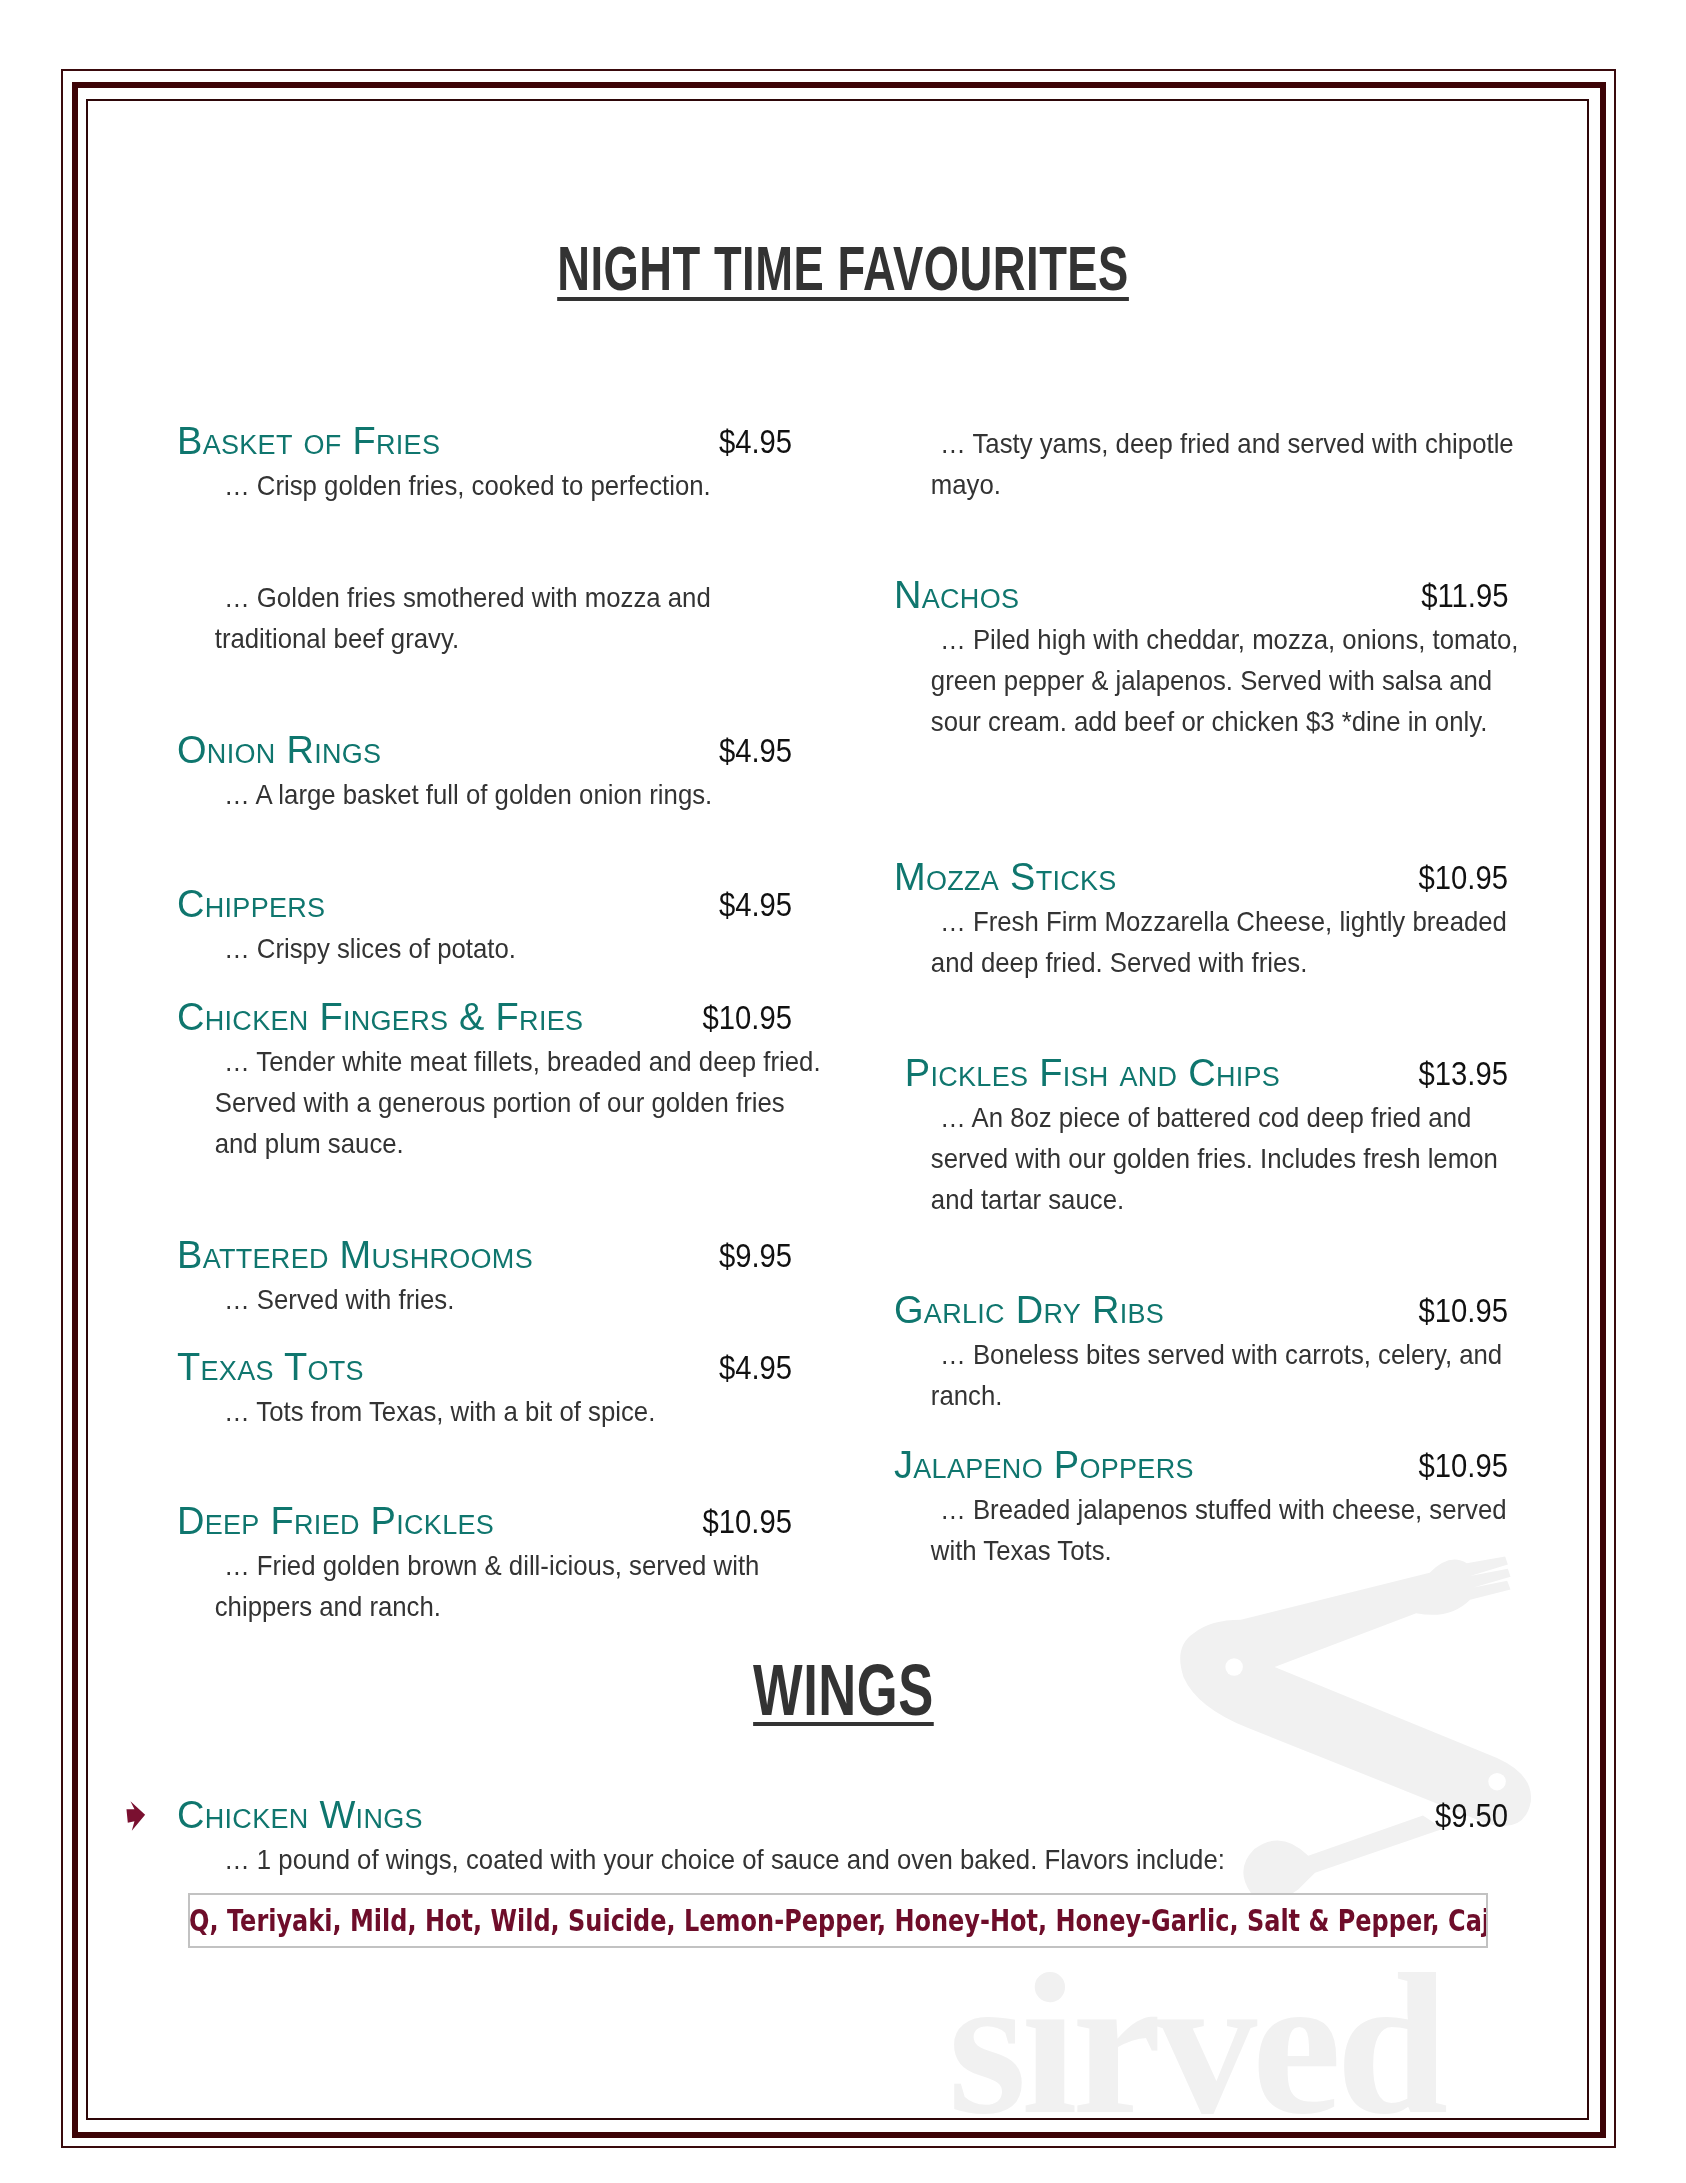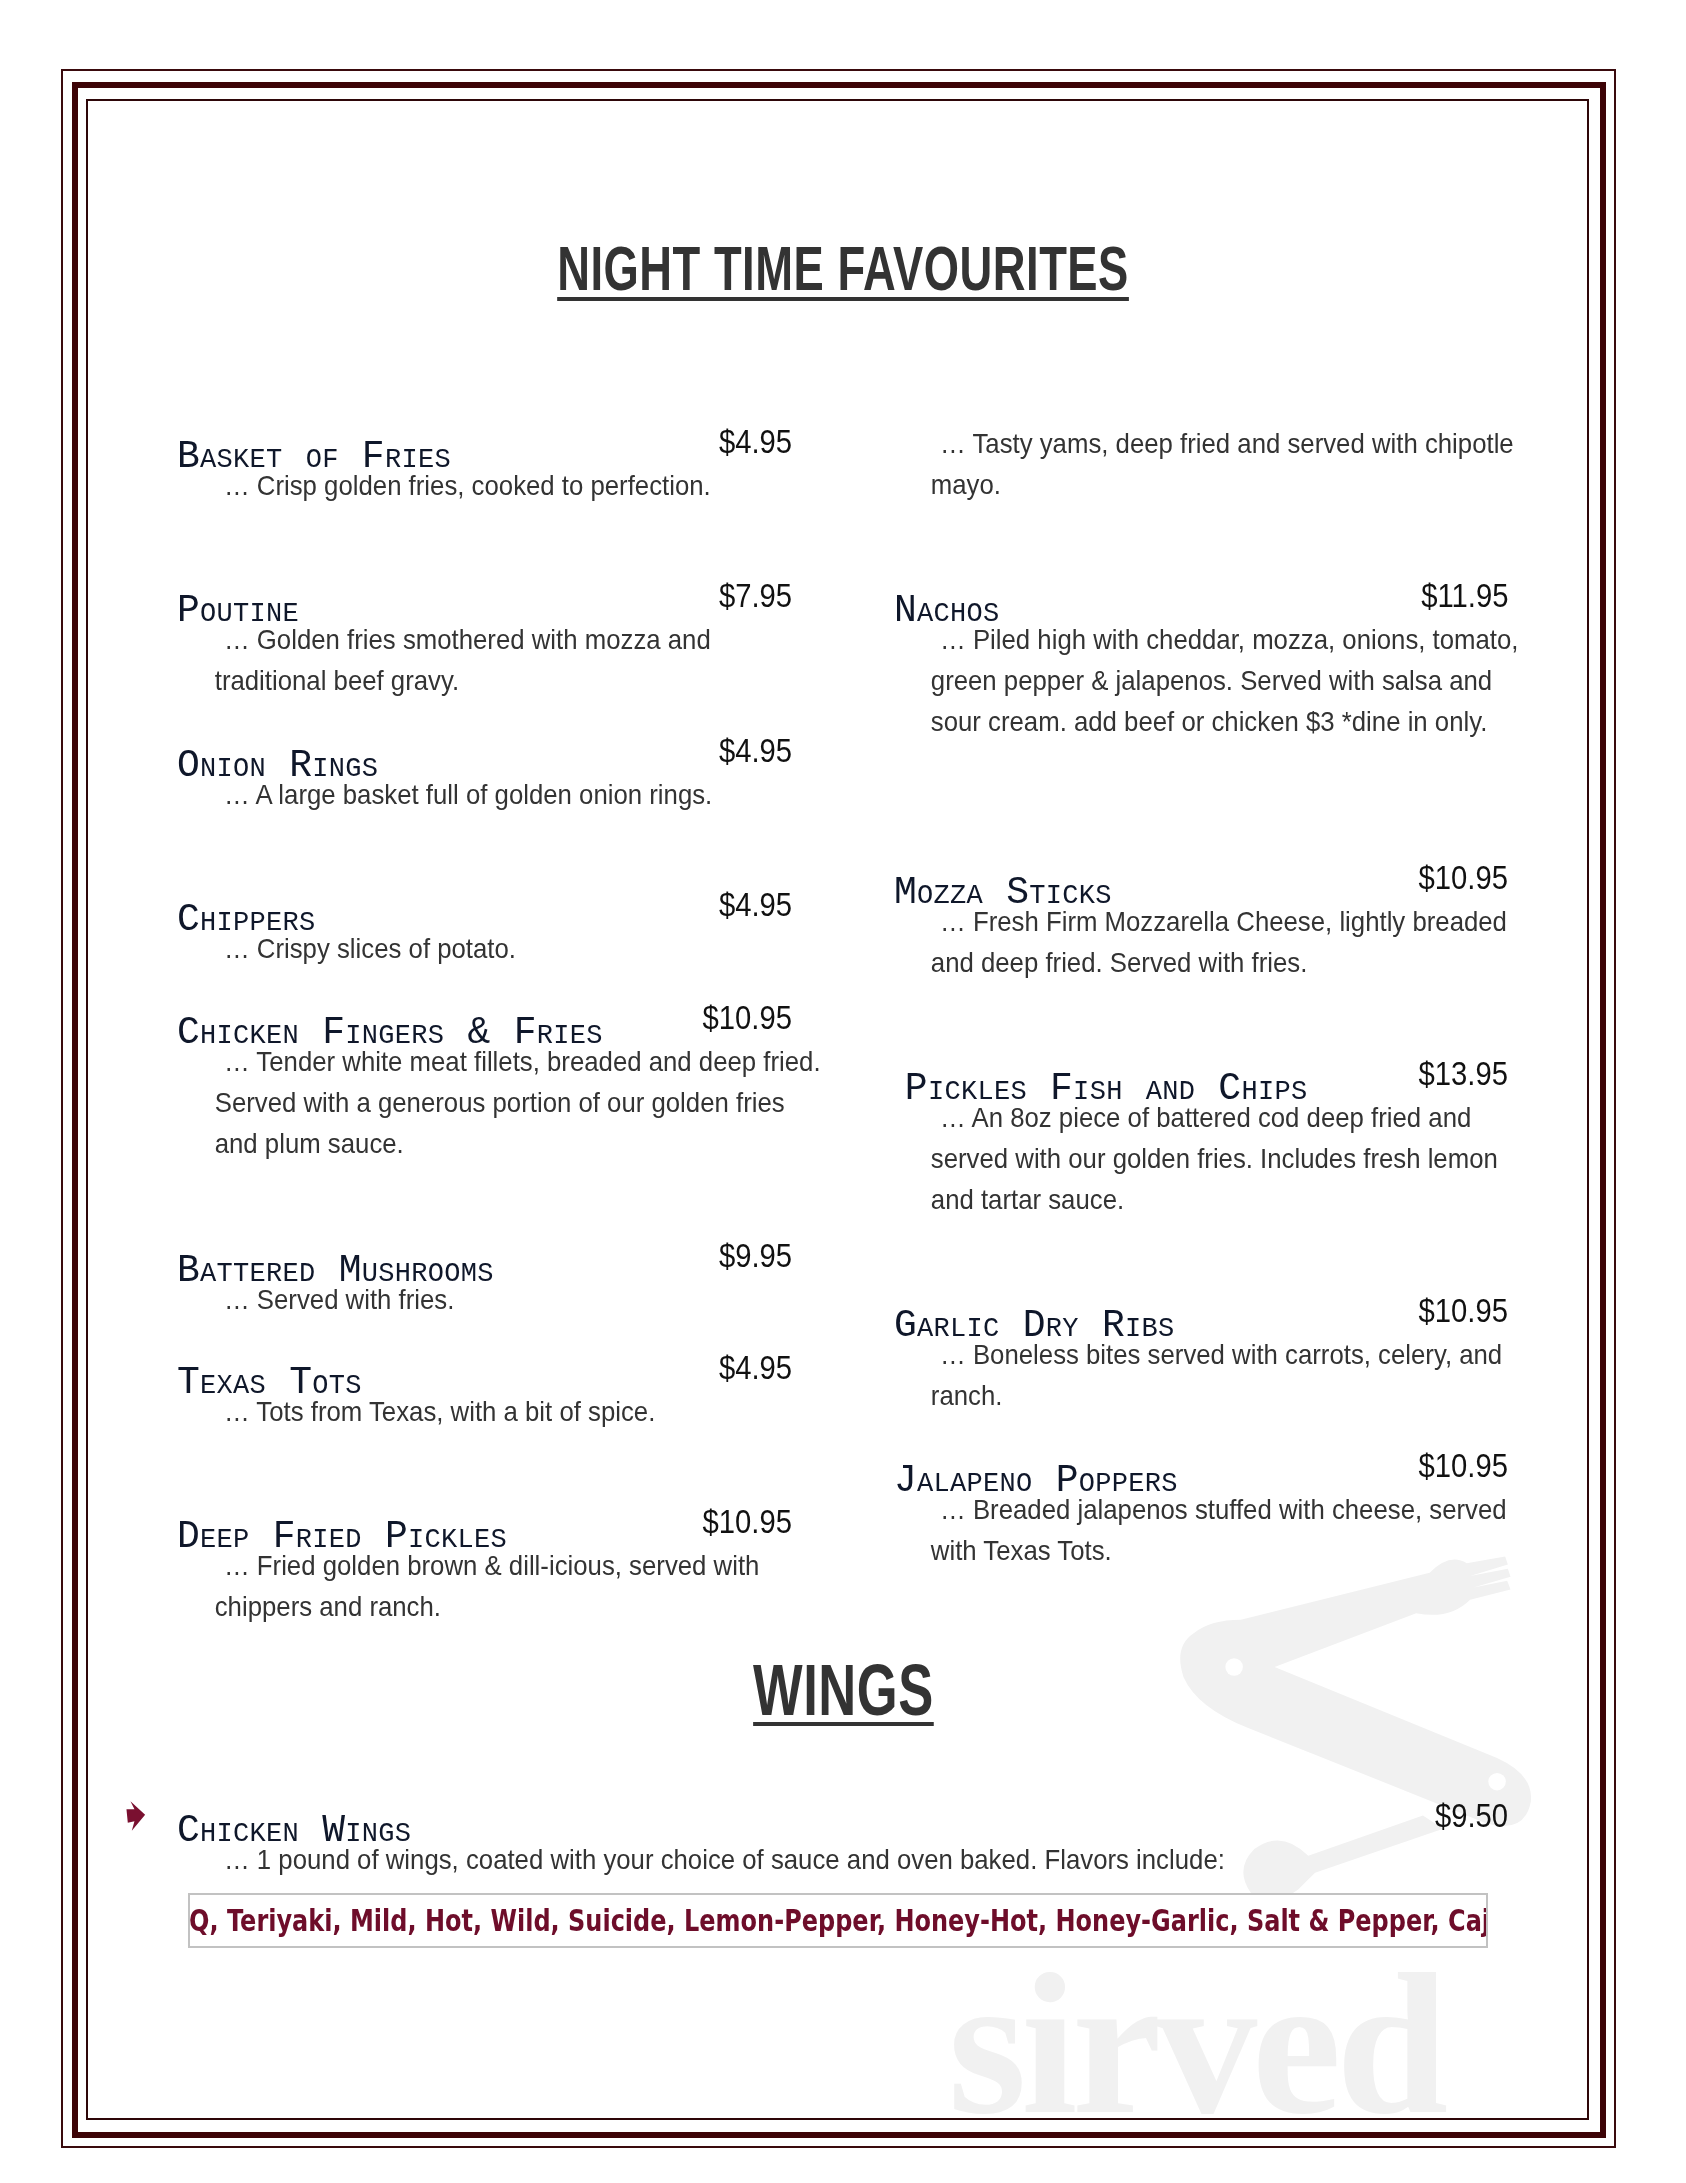--- a/index.html
+++ b/index.html
@@ -14,21 +14,21 @@
 
   .section-title { position: absolute; left: 0; width: 1687px; text-align: center; margin-top: 12px; }
   .section-title span { display: inline-block; font-family: "Liberation Sans", sans-serif; font-weight: bold; color: #333333; transform: scaleX(0.72); transform-origin: center; letter-spacing: 0.7px; text-decoration: underline; text-decoration-thickness: 4px; text-underline-offset: 6.7px; }
   .title-main { top: 223px; }
   .title-main span { font-size: 63px; line-height: 67px; }
   .title-wings { top: 1640px; }
   .title-wings span { font-size: 73px; line-height: 76px; }
 
   .item { position: absolute; }
   .item-head { position: relative; height: 42px; }
-  .item-name { position: absolute; left: 0; top: 16px; font-family: Liberation Mono, monospace; font-variant: small-caps; font-size: 38px; line-height: 42px; color: #0f172a; white-space: nowrap; letter-spacing: 0.3px; }
+  .item-name { position: absolute; left: 0; top: 0; font-family: Liberation Sans, sans-serif; font-variant: small-caps; font-size: 38px; line-height: 42px; color: #0f766e; white-space: nowrap; letter-spacing: 0.3px; }
   .item-price { position: absolute; right: 0; top: 0; font-family: "Liberation Sans", sans-serif; font-size: 34px; line-height: 42px; color: #111111; white-space: nowrap; transform: scaleX(0.86); transform-origin: right center; }
   .item-desc { font-family: "Liberation Sans", sans-serif; font-size: 28px; line-height: 41px; color: #333333; margin-top: 2.7px; padding-left: 41px; text-indent: 10px; transform: scaleX(0.92); transform-origin: left top; width: 108%; }
   .col-left { left: 177px; width: 615px; }
   .col-right { left: 894px; width: 614px; }
   .col-right .item-desc { padding-left: 40px; }
 
   .wings-arrow { position: absolute; left: 125px; top: 1800px; width: 21.6px; height: 32px; }
   .wings-item { left: 177px; width: 1331px; }
   .wings-item .item-desc { padding-left: 51px; text-indent: 0; width: 108%; }
 
@@ -57,24 +57,20 @@
 </div>
 
 <div class="item col-left" style="top:420px">
   <div class="item-head">
       <span class="item-name">Basket of Fries</span>
       <span class="item-price">$4.95</span>
     </div>
   <div class="item-desc">… Crisp golden fries, cooked to perfection.</div>
 </div>
 <div class="item col-left" style="top:574px">
-  <div class="item-head">
-      <span class="item-name">Poutine</span>
-      <span class="item-price">$7.95</span>
-    </div>
   <div class="item-desc">… Golden fries smothered with mozza and traditional beef gravy.</div>
 </div>
 <div class="item col-left" style="top:729px">
   <div class="item-head">
       <span class="item-name">Onion Rings</span>
       <span class="item-price">$4.95</span>
     </div>
   <div class="item-desc">… A large basket full of golden onion rings.</div>
 </div>
 <div class="item col-left" style="top:883px">

